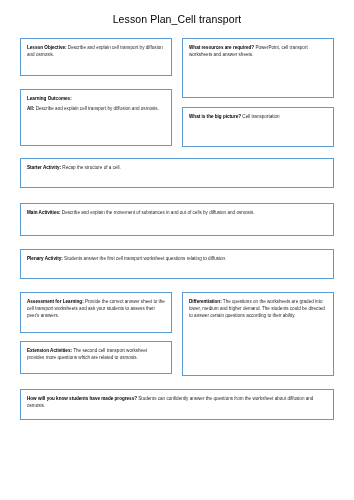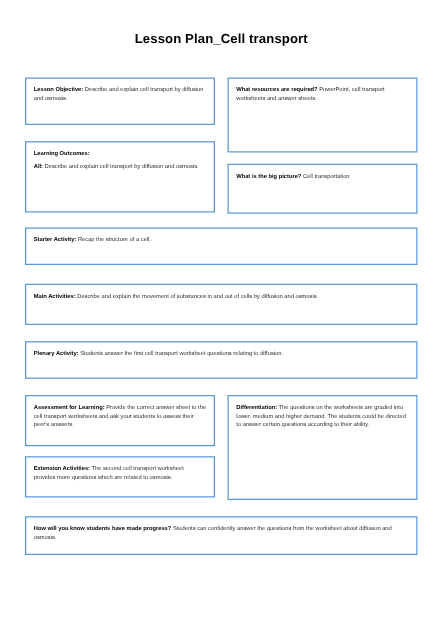--- a/index.html
+++ b/index.html
@@ -21,24 +21,24 @@
     width: 354px;
     height: 500px;
     background: #ffffff;
     box-sizing: border-box;
     padding: 0 20px;
   }
 
   .doc-title {
     text-align: center;
     font-size: 10.5px;
-    font-weight: bold;
+    font-weight: normal;
     letter-spacing: 0.1px;
     color: #000000;
-    margin: 12px;
+    margin: 0;
     padding-top: 13px;
     padding-bottom: 12px;
     line-height: 1.2;
   }
 
   
   .cell {
     border: 1px solid #5b9bd5;
     box-sizing: border-box;
     background: #ffffff;

